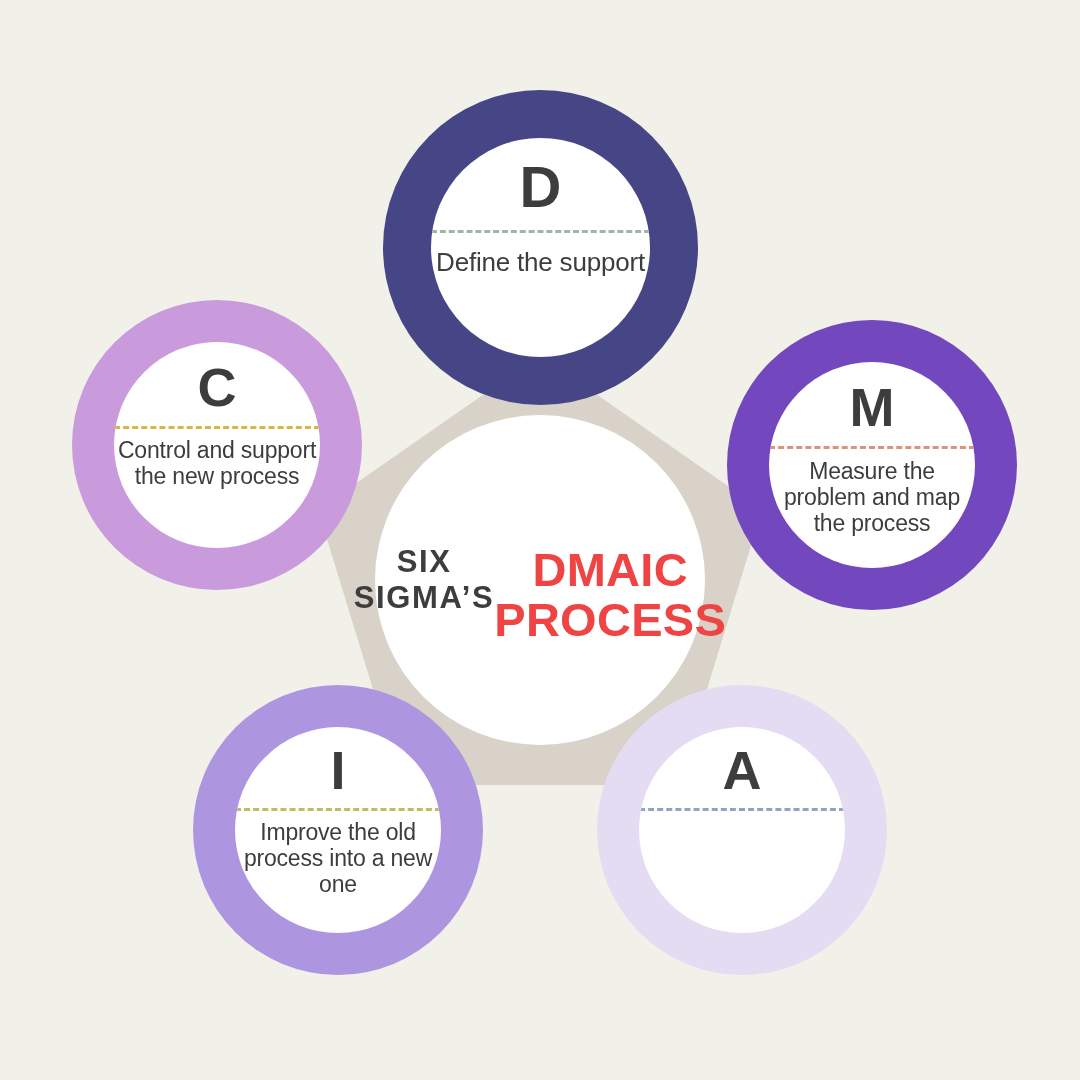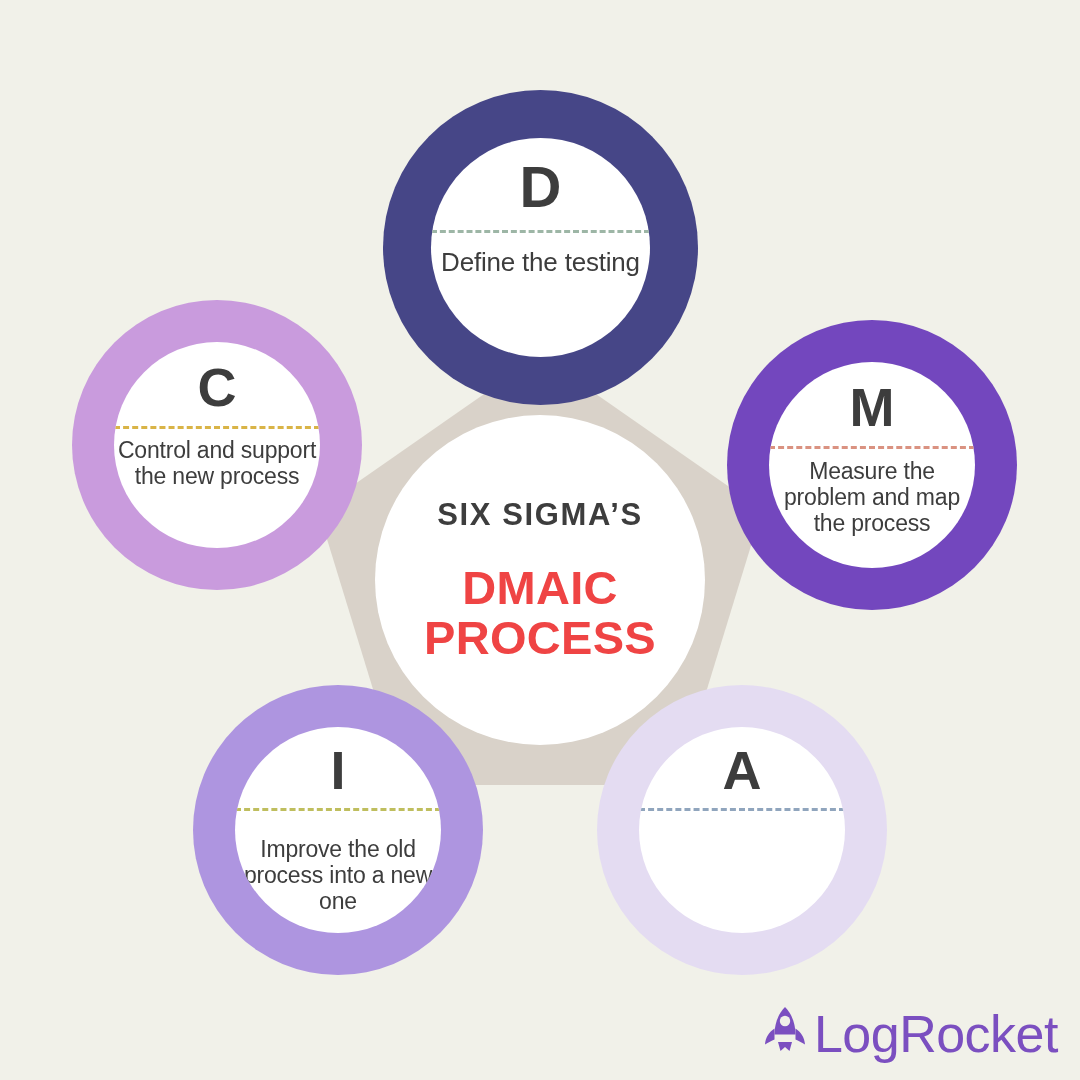--- a/index.html
+++ b/index.html
@@ -92,41 +92,41 @@
   #node-a .node-inner { left: 42px; top: 42px; width: 206px; height: 206px; }
   #node-a .node-letter { font-size: 54px; margin-top: 16px; }
   #node-a .divider { margin-top: 11px; border-top-color: #90A5BD; }
   #node-a .node-desc { font-size: 23px; margin-top: 9px; }
 
   
   #node-i { left: 193px; top: 685px; width: 290px; height: 290px; background: #AE95E0; }
   #node-i .node-inner { left: 42px; top: 42px; width: 206px; height: 206px; }
   #node-i .node-letter { font-size: 54px; margin-top: 16px; }
   #node-i .divider { margin-top: 11px; border-top-color: #BFBE5E; }
-  #node-i .node-desc { font-size: 23px; margin-top: 26px; }
+  #node-i .node-desc { font-size: 23px; margin-top: 9px; }
 
   
   #node-c { left: 72px; top: 300px; width: 290px; height: 290px; background: #C99BDD; }
   #node-c .node-inner { left: 42px; top: 42px; width: 206px; height: 206px; }
   #node-c .node-letter { font-size: 54px; margin-top: 18px; }
   #node-c .divider { margin-top: 12px; border-top-color: #D9B447; }
   #node-c .node-desc { font-size: 23px; margin-top: 9px; }
 
   
   #center-hub {
     position: absolute;
     left: 375px;
     top: 415px;
     width: 330px;
     height: 330px;
     border-radius: 50%;
     background: #FFFFFF;
     z-index: 5;
     display: flex;
-    flex-direction: column;
+    flex-direction: row;
     align-items: center;
     justify-content: center;
   }
 
   #center-eyebrow {
     font-size: 31px;
     font-weight: bold;
     letter-spacing: 1.6px;
     color: #3D3D3D;
     text-align: center;
@@ -164,21 +164,21 @@
 <body>
 
 <div id="stage">
 
   <div class="pentagon"></div>
 
   <div class="node" id="node-d">
     <div class="node-inner">
       <div class="node-letter">D</div>
       <hr class="divider">
-      <div class="node-desc">Define the testing</div>
+      <div class="node-desc">Define the support</div>
     </div>
   </div>
 
   <div class="node" id="node-m">
     <div class="node-inner">
       <div class="node-letter">M</div>
       <hr class="divider">
       <div class="node-desc">Measure the problem and map the process</div>
     </div>
   </div>
@@ -204,26 +204,14 @@
       <hr class="divider">
       <div class="node-desc">Control and support the new process</div>
     </div>
   </div>
 
   <div id="center-hub">
     <div id="center-eyebrow">SIX SIGMA’S</div>
     <div id="center-title">DMAIC PROCESS</div>
   </div>
 
-  <div id="logo">
-    <span>
-      <svg width="46" height="52" viewBox="0 0 46 52" aria-hidden="true">
-        <path d="M23 1 C15.5 8.5 12.5 19 12.5 28.5 L33.5 28.5 C33.5 19 30.5 8.5 23 1 Z" fill="#7B4FC0"></path>
-        <circle cx="23" cy="15" r="5.2" fill="#F1F1E9"></circle>
-        <path d="M12.5 22.5 C7 26 3.5 31.5 3 38.5 C6.5 36.5 9.5 34.5 12.5 33.5 Z" fill="#7B4FC0"></path>
-        <path d="M33.5 22.5 C39 26 42.5 31.5 43 38.5 C39.5 36.5 36.5 34.5 33.5 33.5 Z" fill="#7B4FC0"></path>
-        <path d="M16 36 L30 36 L27.5 45 L23 41 L18.5 45 Z" fill="#7B4FC0"></path>
-      </svg>
-    </span>
-    <span id="logo-wordmark">LogRocket</span>
-  </div>
 
 </div>
 
 </body></html>

